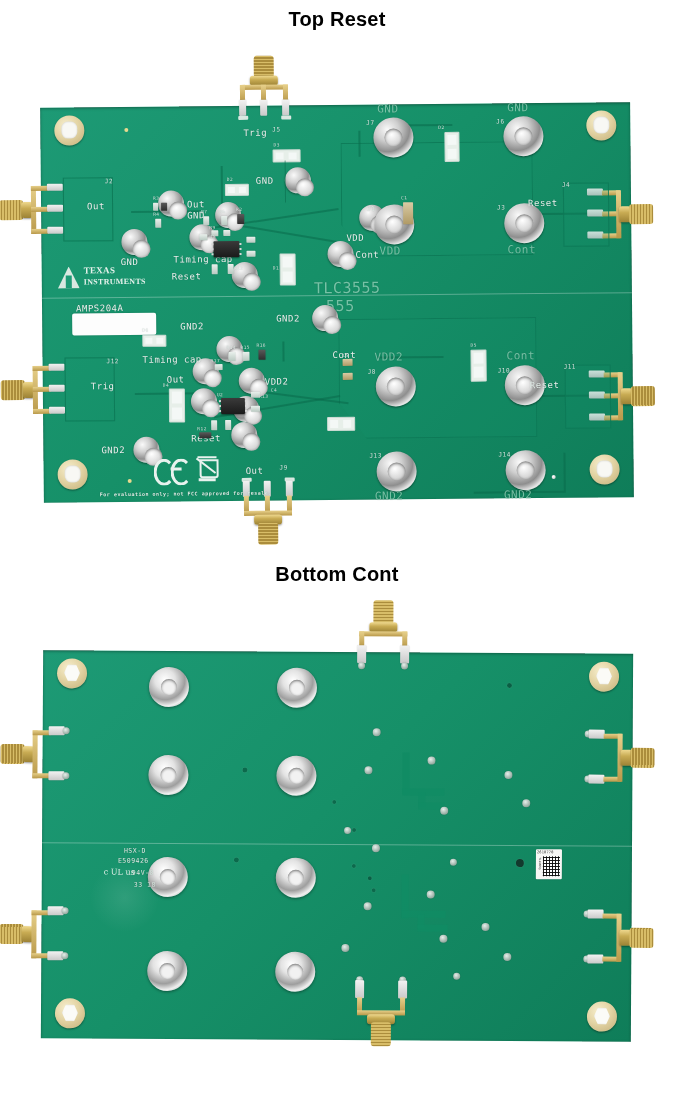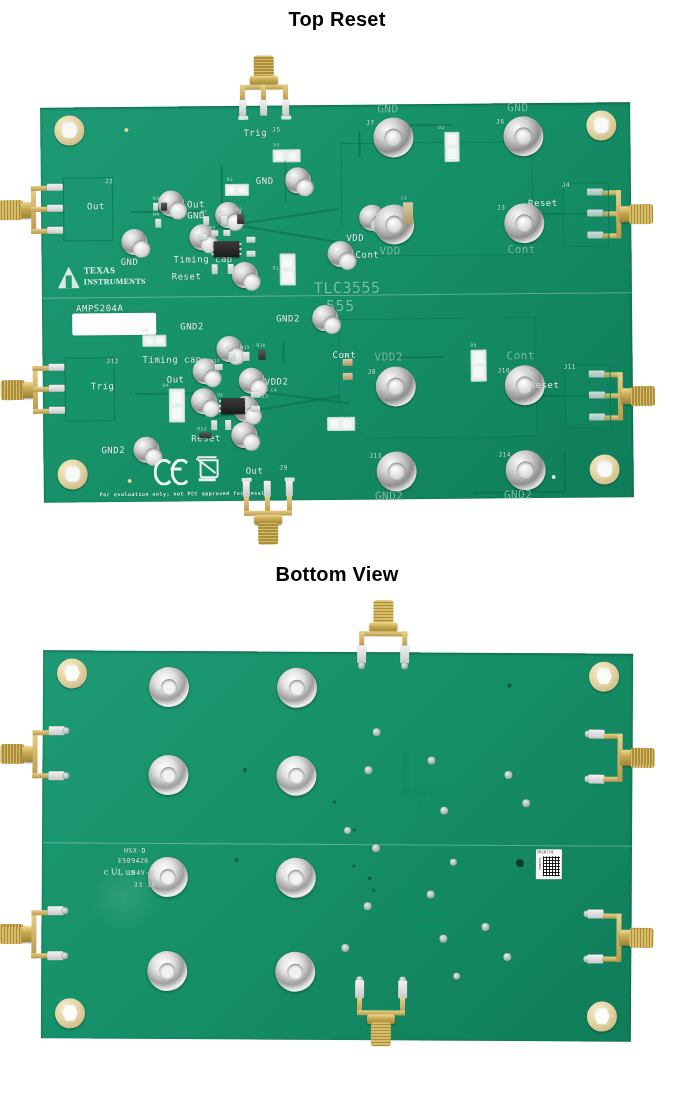--- a/index.html
+++ b/index.html
@@ -493,21 +493,21 @@
   <div id="weee" style="left:154px;top:350px">
     <div class="lid"></div>
       <div class="bin"></div>
       <div class="bar"></div>
       <div class="slash"></div>
   </div>
   <div class="silk warn" style="left:56px;top:384px">For evaluation only; not FCC approved for resale.</div>
 
 </div>
 
-<div class="view-title" id="title-bottom">Bottom View</div>
+<div class="view-title" id="title-bottom">Bottom Cont</div>
 
 <div class="board" id="board-bottom">
 
   <div class="board-half-line" style="top:192px"></div>
   <div class="smudge" style="left:48px;top:212px;width:70px;height:70px"></div>
 
   <div class="standoff hex" style="left:14px;top:8px"></div>
   <div class="standoff hex" style="left:546px;top:8px"></div>
   <div class="standoff hex" style="left:14px;top:348px"></div>
   <div class="standoff hex" style="left:546px;top:348px"></div>

